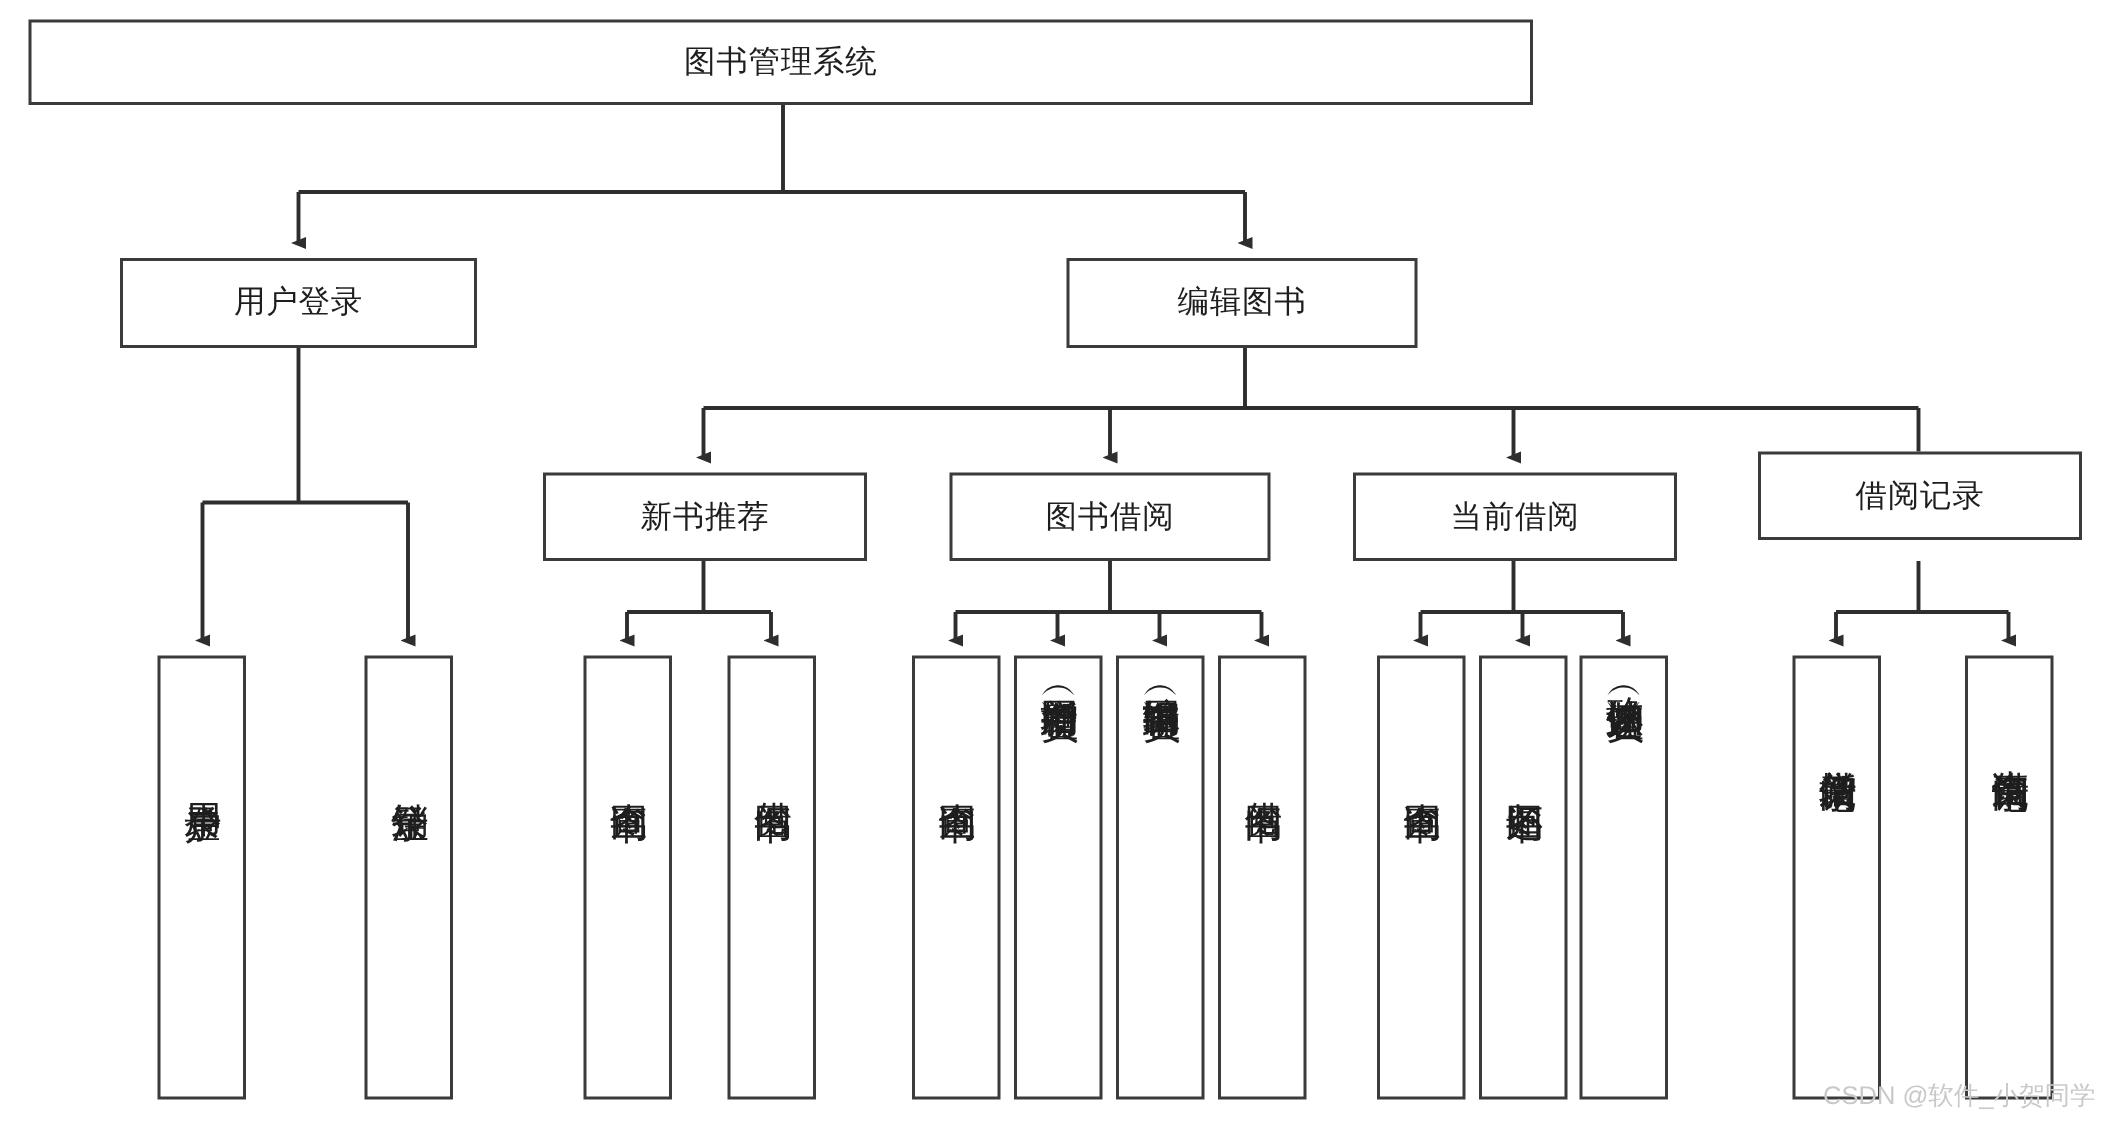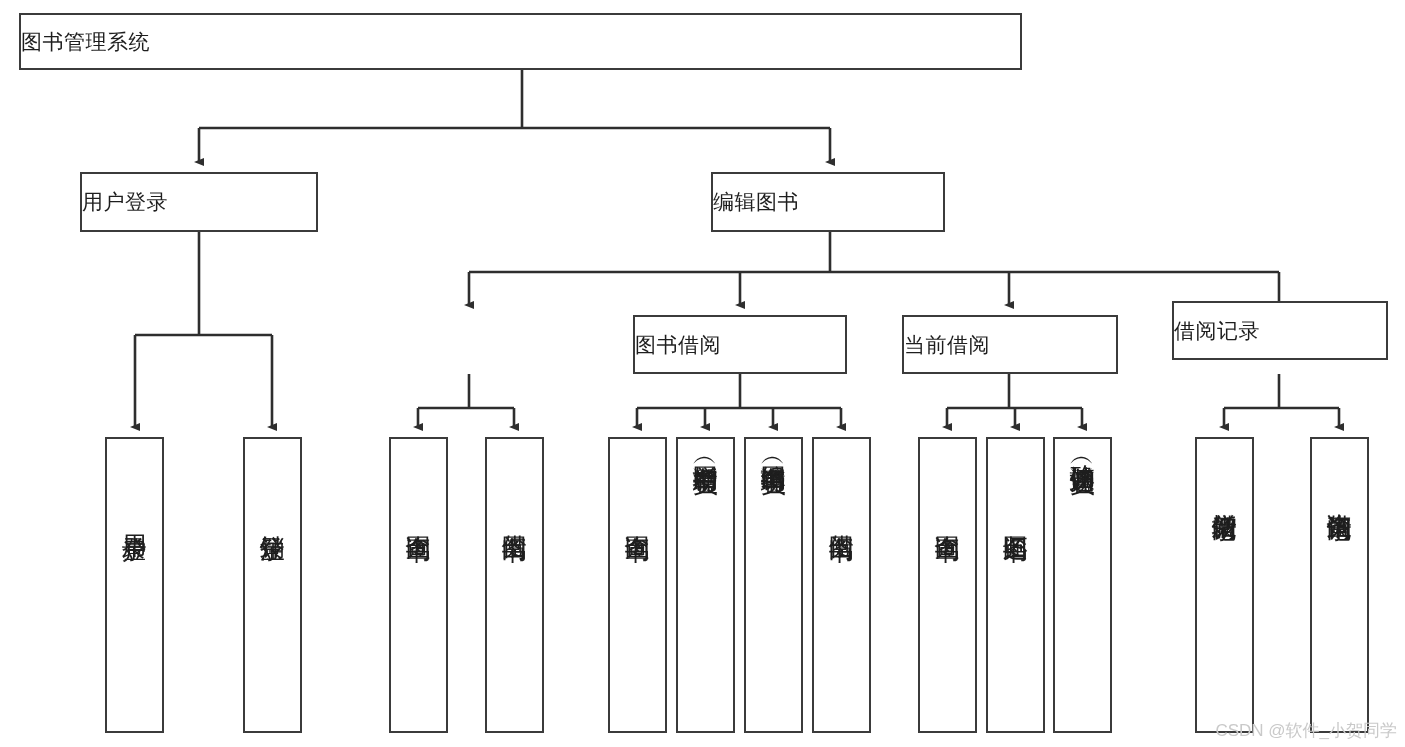--- a/index.html
+++ b/index.html
@@ -25,20 +25,21 @@
     width: 1405px;
     height: 747px;
   }
   .node {
     position: absolute;
     box-sizing: border-box;
     border: 2px solid #3b3b3b;
     background: #ffffff;
     display: flex;
     align-items: center;
+    justify-content: center;
     color: #222222;
     z-index: 3;
   }
   .node .label {
     display: block;
     text-align: center;
     line-height: 1.12;
     color: #1e1e1e;
   }
   
@@ -142,20 +143,23 @@
     <span class="label">图书管理系统</span>
   </div>
 
   <div class="node horiz" style="left:80px; top:172px; width:238px; height:60px;">
     <span class="label">用户登录</span>
   </div>
   <div class="node horiz" style="left:711px; top:172px; width:234px; height:60px;">
     <span class="label">编辑图书</span>
   </div>
 
+  <div class="node horiz" style="left:362px; top:315px; width:216px; height:59px;">
+    <span class="label">新书推荐</span>
+  </div>
   <div class="node horiz" style="left:633px; top:315px; width:214px; height:59px;">
     <span class="label">图书借阅</span>
   </div>
   <div class="node horiz" style="left:902px; top:315px; width:216px; height:59px;">
     <span class="label">当前借阅</span>
   </div>
   <div class="node horiz" style="left:1172px; top:301px; width:216px; height:59px;">
     <span class="label">借阅记录</span>
   </div>
 

